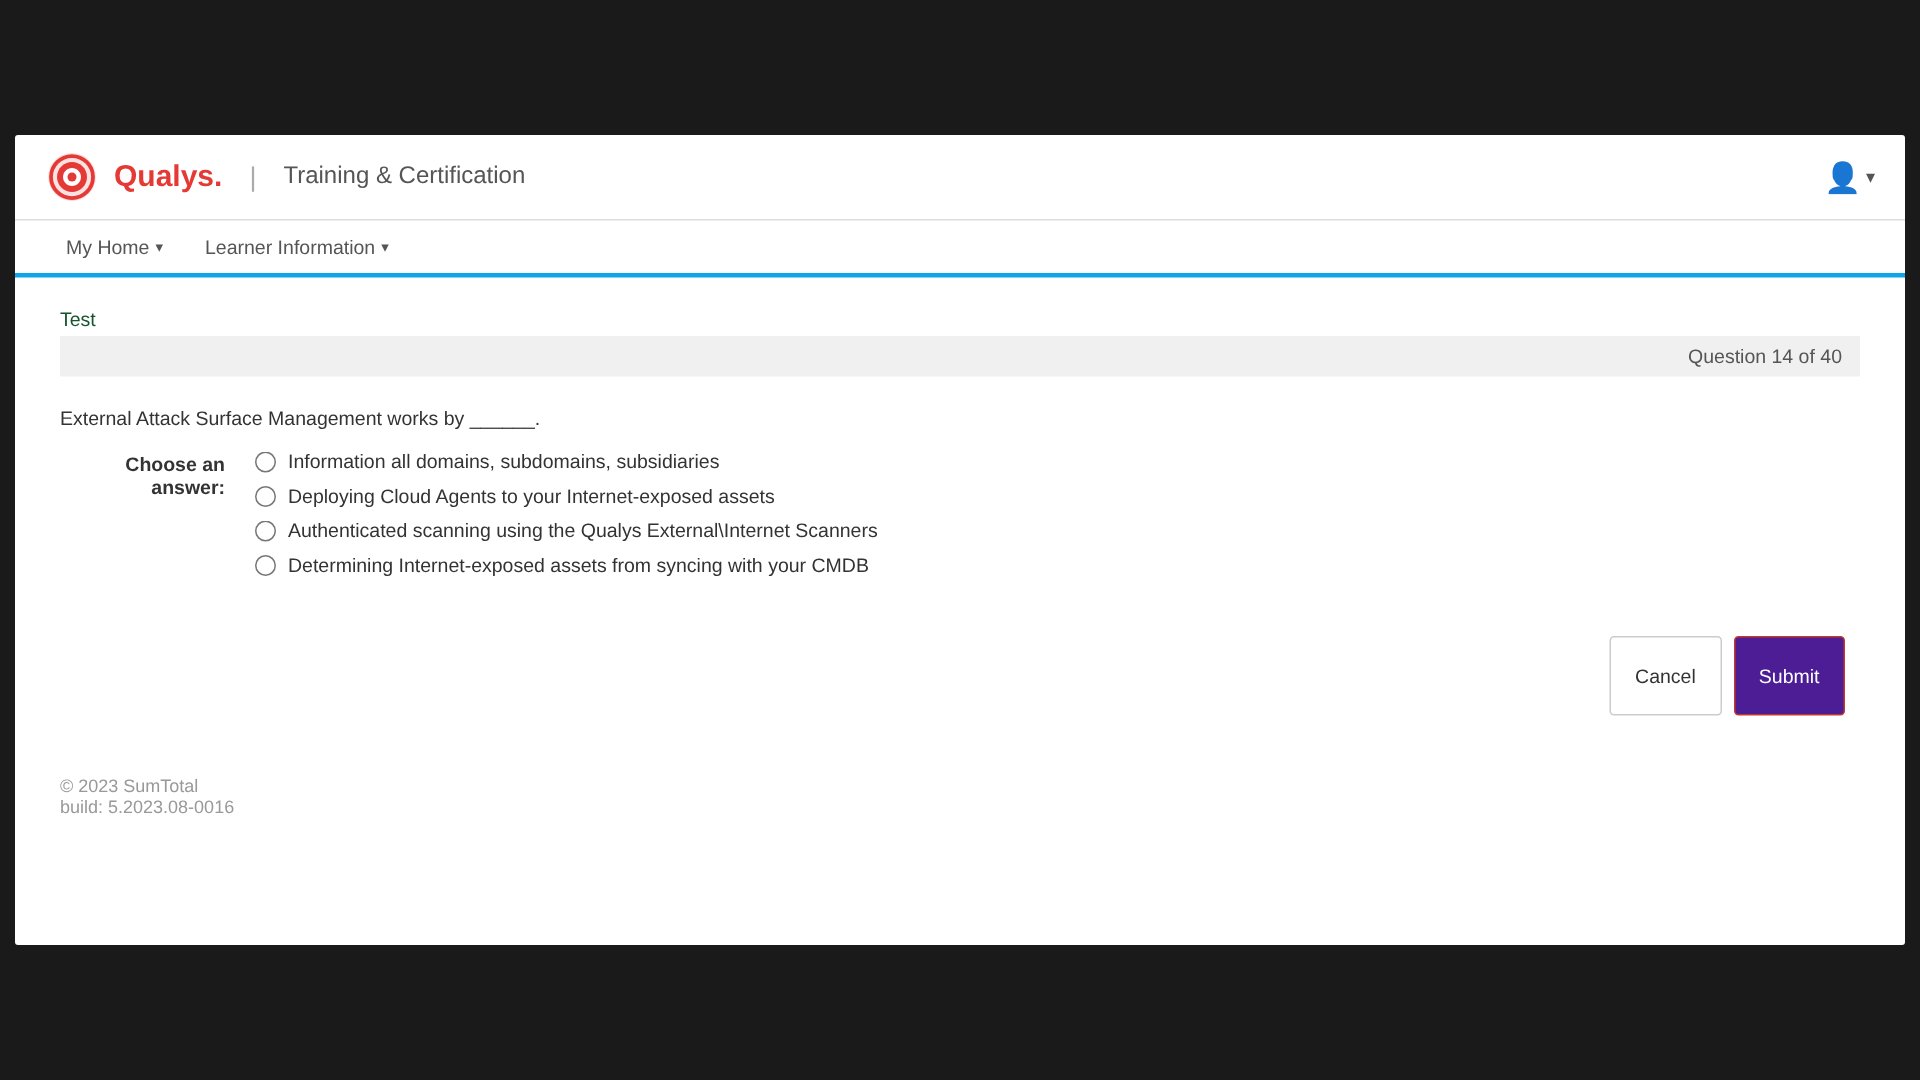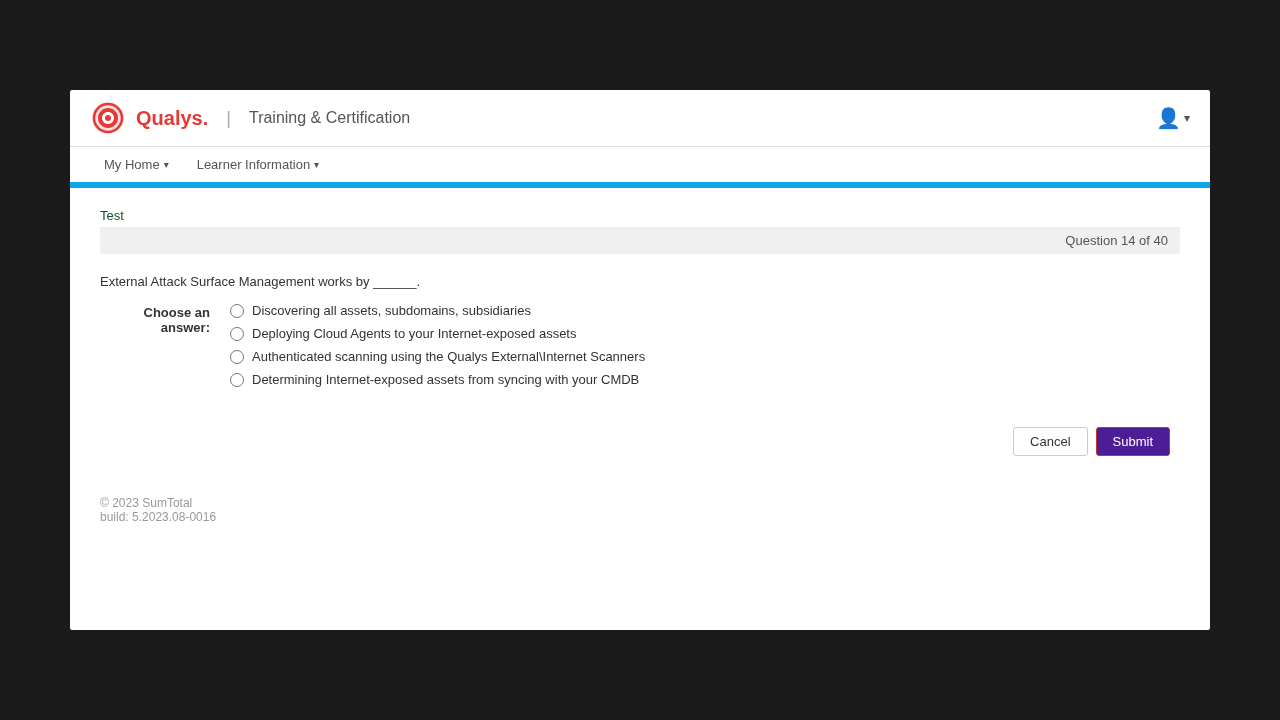--- a/index.html
+++ b/index.html
@@ -7,21 +7,21 @@
     body {
       background: #1a1a1a;
       display: flex;
       justify-content: center;
       align-items: center;
       min-height: 100vh;
       font-family: Arial, sans-serif;
     }
 
     .browser-window {
-      width: 1140px;
+      width: 1260px;
       min-height: 540px;
       background: #fff;
       border-radius: 2px;
     }
 
     
     .header {
       display: flex;
       align-items: center;
       justify-content: space-between;
@@ -72,21 +72,21 @@
     .user-icon-area .chevron {
       font-size: 12px;
       margin-left: 3px;
     }
 
     
     .nav {
       display: flex;
       align-items: center;
       padding: 0 20px;
-      border-bottom: 6px solid #0ea5e9;
+      border-bottom: 3px solid #0ea5e9;
       gap: 0;
     }
 
     .nav-item {
       padding: 10px 14px;
       font-size: 13px;
       color: #555;
       cursor: pointer;
       display: flex;
       align-items: center;
@@ -172,21 +172,21 @@
     
     .button-area {
       display: flex;
       justify-content: flex-end;
       gap: 8px;
       margin-top: 40px;
       padding-right: 10px;
     }
 
     .btn {
-      padding: 6px 16px;
+      padding: 18px 16px;
       font-size: 13px;
       border: 1px solid #ccc;
       border-radius: 3px;
       cursor: pointer;
       text-align: right;
     }
 
     .btn-cancel {
       background: #fff;
       color: #333;
@@ -252,21 +252,21 @@
 
     <div class="question-text">
       External Attack Surface Management works by ______.
     </div>
 
     <div class="answer-section">
       <div class="answer-label">Choose an<br>answer:</div>
       <div class="answer-options">
         <label class="answer-option">
           <input type="radio" name="answer" value="opt1" style="">
-          <span>Discovering all assets, subdomains, subsidiaries</span>
+          <span>Information all domains, subdomains, subsidiaries</span>
         </label>
         <label class="answer-option">
           <input type="radio" name="answer" value="opt2" style="">
           <span>Deploying Cloud Agents to your Internet-exposed assets</span>
         </label>
         <label class="answer-option">
           <input type="radio" name="answer" value="opt3" style="">
           <span>Authenticated scanning using the Qualys External\Internet Scanners</span>
         </label>
         <label class="answer-option">

